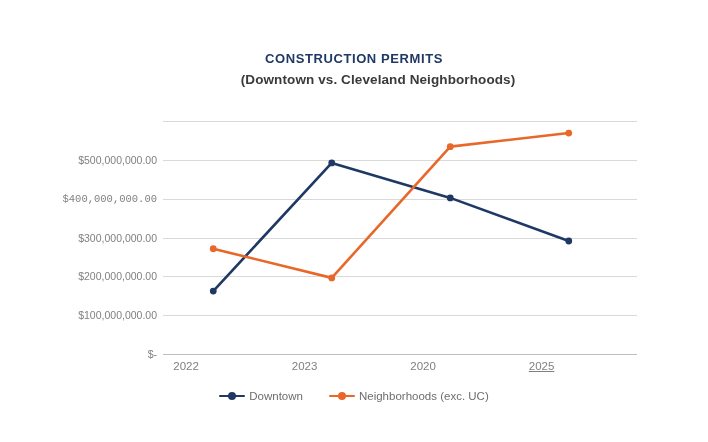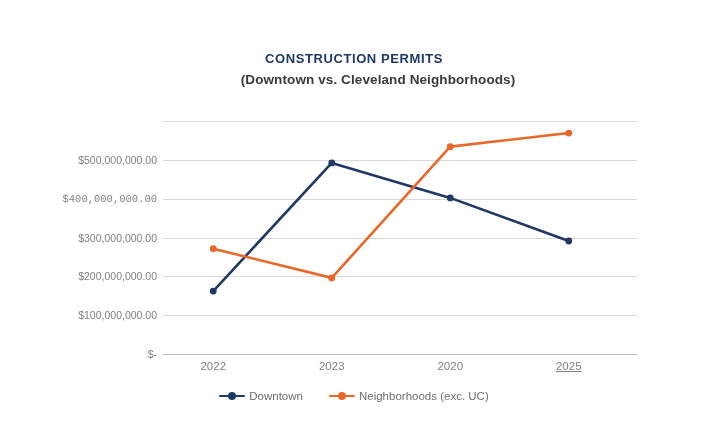--- a/index.html
+++ b/index.html
@@ -91,21 +91,20 @@
     left: 163px;
     top: 360px;
     width: 474px;
     height: 20px;
   }
   .xlabel {
     position: absolute;
     top: 0;
     width: 80px;
     margin-left: -40px;
-    text-align: center;
     font-size: 11.5px;
     color: #808080;
   }
   
   #series-svg {
     position: absolute;
     left: 0;
     top: 0;
     width: 708px;
     height: 442px;

